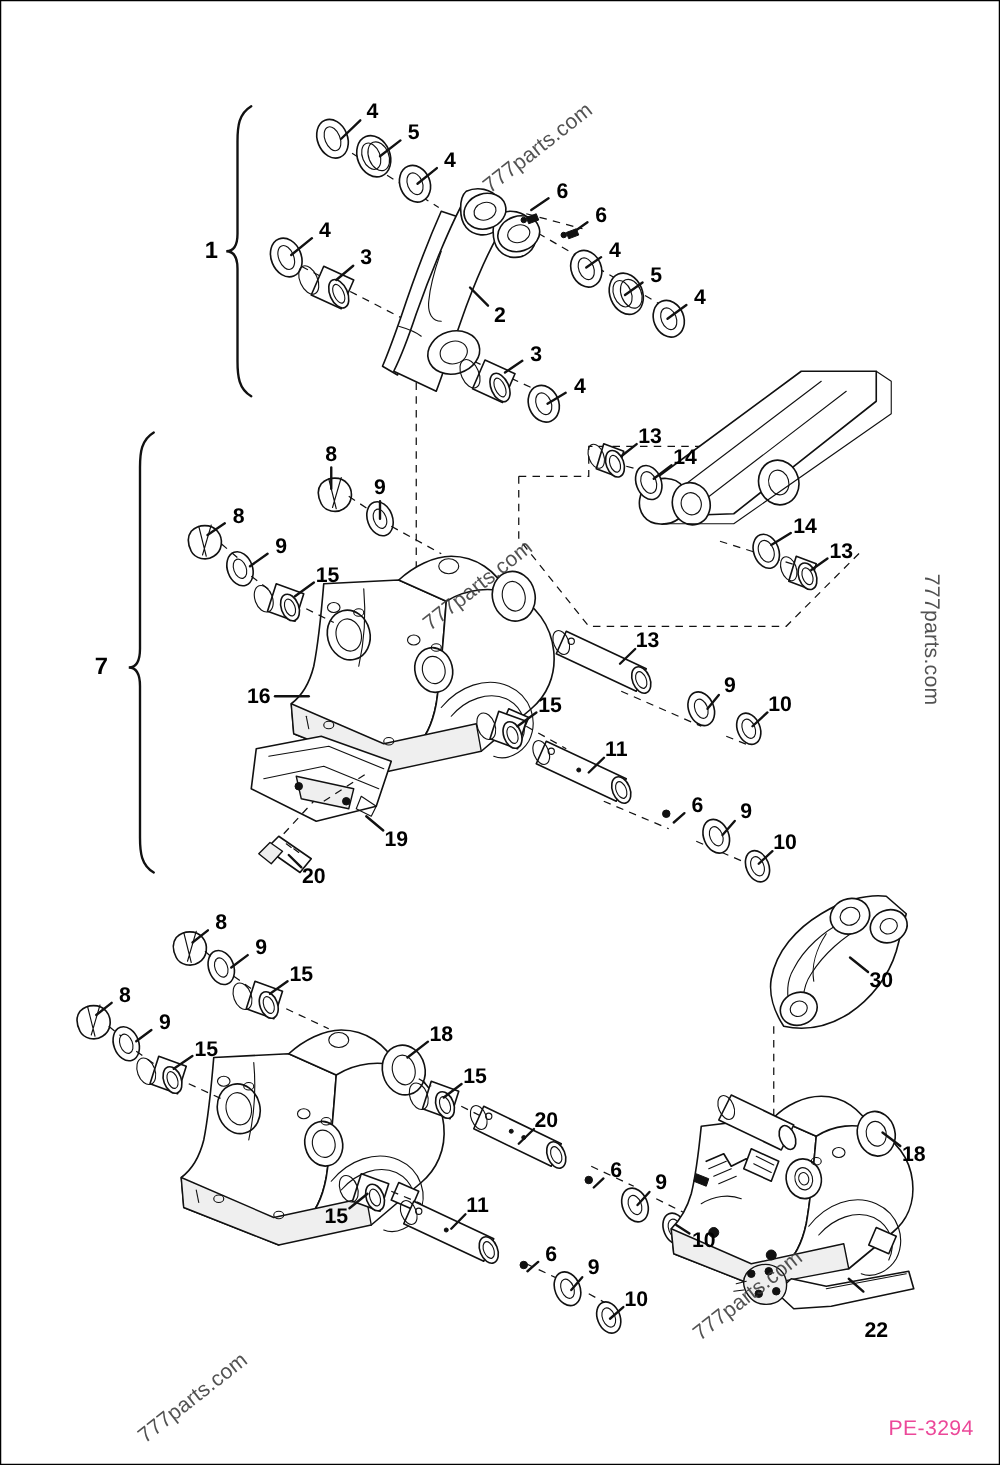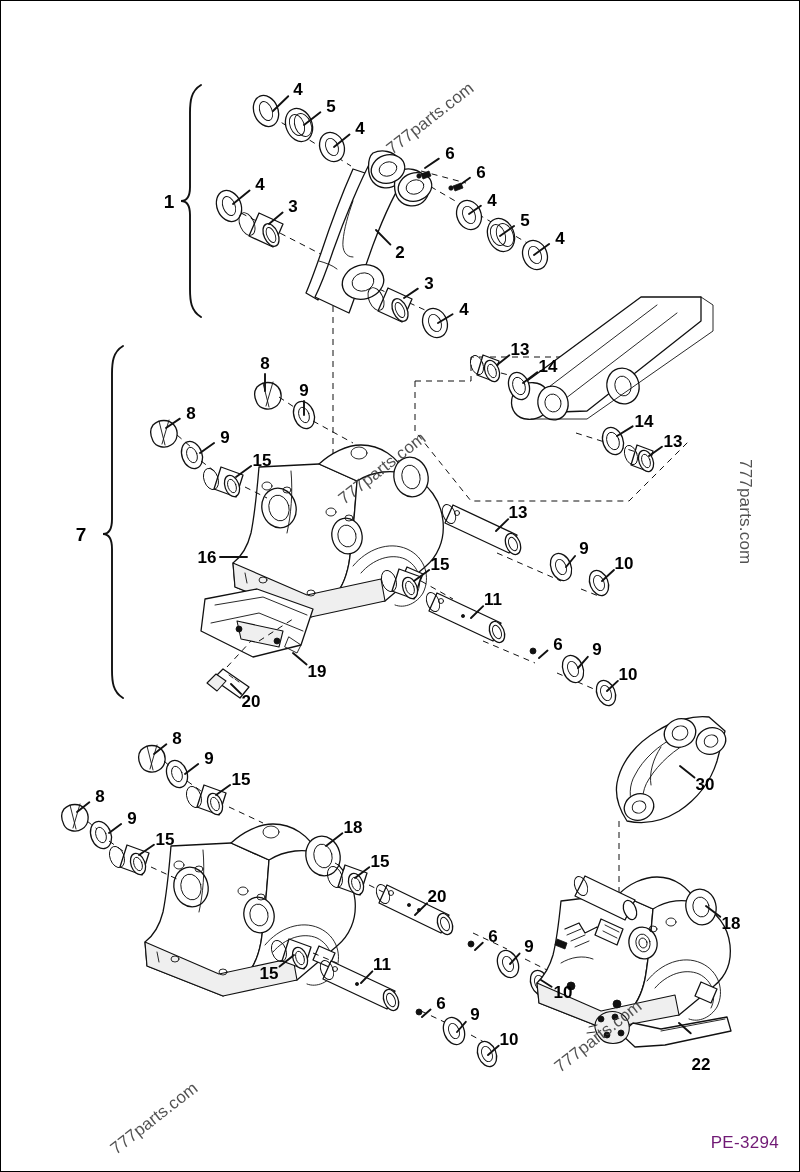--- a/index.html
+++ b/index.html
@@ -48,21 +48,21 @@
     letter-spacing: .2px;
   }
   .wm.d1 { transform: rotate(-38deg); transform-origin: 0 50%; }
   .wm.v1 { transform: rotate(90deg); transform-origin: 0 50%; }
   #drawing-number {
     position: absolute;
     right: 20px;
     bottom: 18px;
     font-family: "Liberation Sans", sans-serif;
     font-size: 17px;
-    color: #701a75;
+    color: #ec4899;
     letter-spacing: .3px;
   }
   svg { display: block; }
   .ln   { fill: none; stroke: #111; stroke-width: 1.35; stroke-linejoin: round; stroke-linecap: round; }
   .lnt  { fill: none; stroke: #111; stroke-width: 0.9;  stroke-linejoin: round; stroke-linecap: round; }
   .fillw{ fill: #ffffff; stroke: #111; stroke-width: 1.3; stroke-linejoin: round; }
   .fillg{ fill: #efefef; stroke: #111; stroke-width: 1.1; stroke-linejoin: round; }
   .fillk{ fill: #111; stroke: #111; stroke-width: .8; }
   .dash { fill: none; stroke: #111; stroke-width: 1.0; stroke-dasharray: 6 5; }
   .lead { fill: none; stroke: #111; stroke-width: 1.9; stroke-linecap: round; }

